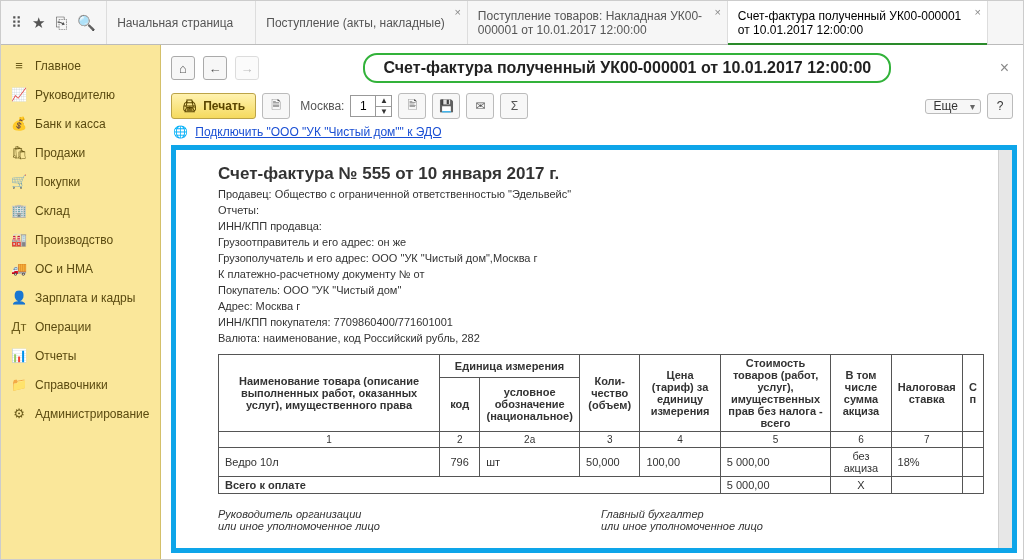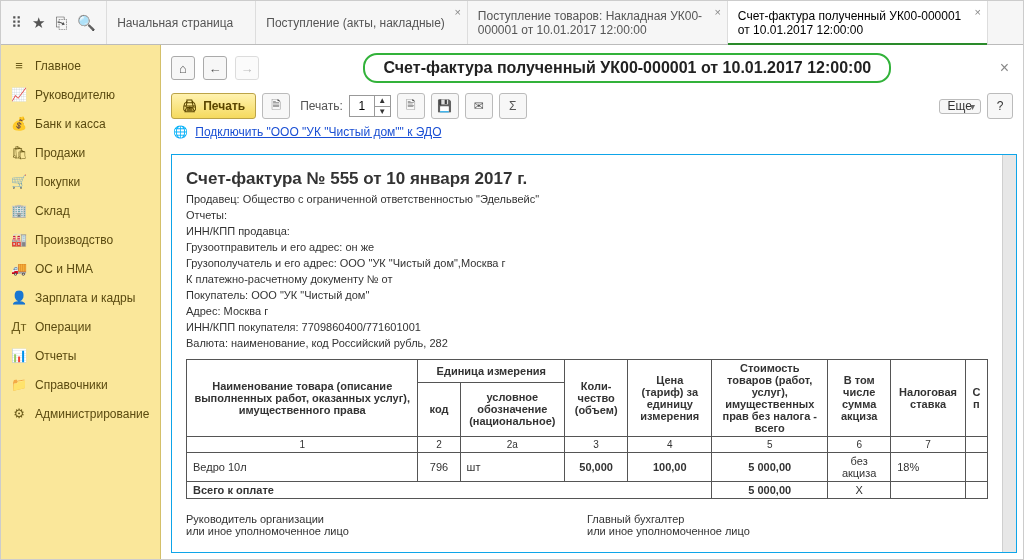--- a/index.html
+++ b/index.html
@@ -27,37 +27,37 @@
   .toolbar { display:flex; align-items:center; padding:4px 10px; gap:6px;}
   .btn { height:26px; border:1px solid #bba348; background:linear-gradient(#fff2b0,#f5da5e); border-radius:3px; padding:0 10px; display:flex; align-items:center; gap:6px; cursor:pointer; font-size:12px; color:#5a4500; font-weight:bold;}
   .btn.small { background:#f7f7f7; border-color:#bbb; color:#555; font-weight:normal; padding:0 6px; width:28px; justify-content:center;}
   .copies-lbl { font-size:12px; color:#555; margin-left:4px;}
   .spin { width:42px; height:22px; border:1px solid #999; display:flex;}
   .spin input { width:24px; border:0; text-align:center; font-size:12px; outline:none;}
   .spin .ar { width:16px; display:flex; flex-direction:column;}
   .spin .ar div { flex:1; font-size:8px; text-align:center; border-left:1px solid #999; cursor:pointer; line-height:10px;}
   .spin .ar div:first-child { border-bottom:1px solid #999;}
   .spacer { flex:1;}
-  .more { height:15px; border:1px solid #bbb; background:#f7f7f7; border-radius:3px; padding:0 8px 0 8px; cursor:pointer; position:relative; font-size:12px; display:flex; align-items:center;}
+  .more { height:15px; border:1px solid #bbb; background:#f7f7f7; border-radius:3px; padding:0 22px 0 8px; cursor:pointer; position:relative; font-size:12px; display:flex; align-items:center;}
   .more::after { content:"▾"; position:absolute; right:5px; font-size:10px; color:#666;}
   .help { width:26px; height:26px; border:1px solid #bbb; border-radius:3px; background:#f7f7f7; display:flex; align-items:center; justify-content:center; cursor:pointer;}
   .edo { padding:2px 10px 6px 12px; font-size:12px;}
   .edo a { color:#1a4fd4; text-decoration:underline;}
   .edo .globe { color:#2a74c9; margin-right:4px;}
-  .docwrap { flex:1; position:relative; margin:9px 6px 6px 10px; border:1px solid #0ea5e9; overflow:hidden; display:flex;}
+  .docwrap { flex:1; position:relative; margin:0 6px 6px 10px; border:5px solid #0ea5e9; overflow:hidden; display:flex;padding-left:28px;}
   .doc { flex:1; overflow:auto; padding:10px 14px; font-size:12px;}
   .doc h2 { font-size:17px; font-weight:bold; margin:4px 0 2px 0;}
   .doc h3 { font-size:16px; font-weight:bold; margin:2px 0 4px 0;}
   .docline { font-size:11px; line-height:16px;}
   table.inv { border-collapse:collapse; width:100%; margin-top:8px; font-size:11px;}
   table.inv th, table.inv td { border:1px solid #555; padding:2px 6px; text-align:center; vertical-align:middle;}
   table.inv td.left { text-align:left;}
-  table.inv td.right { text-align:center;font-weight:bold;}
+  table.inv td.right { text-align:left;}
   .sigrow { display:flex; margin-top:14px; font-size:11px;}
-  .sigcol { width:50%;}
+  .sigcol { width:50%;font-style:italic;}
   .scrollv { width:14px; background:#e7e7e7; border-left:1px solid #cfcfcf;}
 </style>
 </head>
 <body>
 
 <div class="app">
 
   <div class="tabbar">
     <div class="tabicons">
       <span>⠿</span>
@@ -148,21 +148,21 @@
         <div class="titlehl"><span>Счет-фактура полученный УК00-000001 от 10.01.2017 12:00:00</span></div>
         <div class="closex">×</div>
       </div>
 
       <div class="toolbar">
         <div class="btn">
             <span>🖨</span>
             <span>Печать</span>
           </div>
         <div class="btn small">🗎</div>
-        <span class="copies-lbl">Печать:</span>
+        <span class="copies-lbl">Москва:</span>
         <div class="spin">
           <input value="1" style="">
           <div class="ar">
               <div>▲</div>
               <div>▼</div>
             </div>
         </div>
         <div class="btn small">🖹</div>
         <div class="btn small">💾</div>
         <div class="btn small">✉</div>

